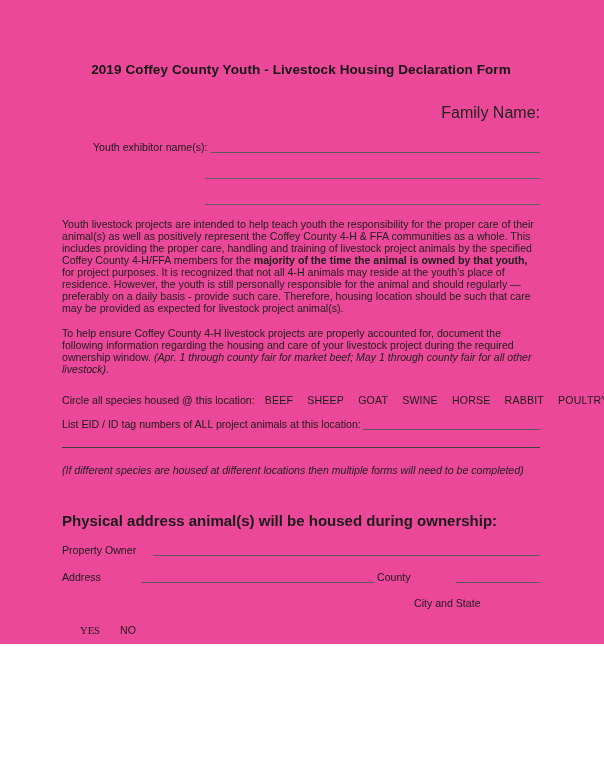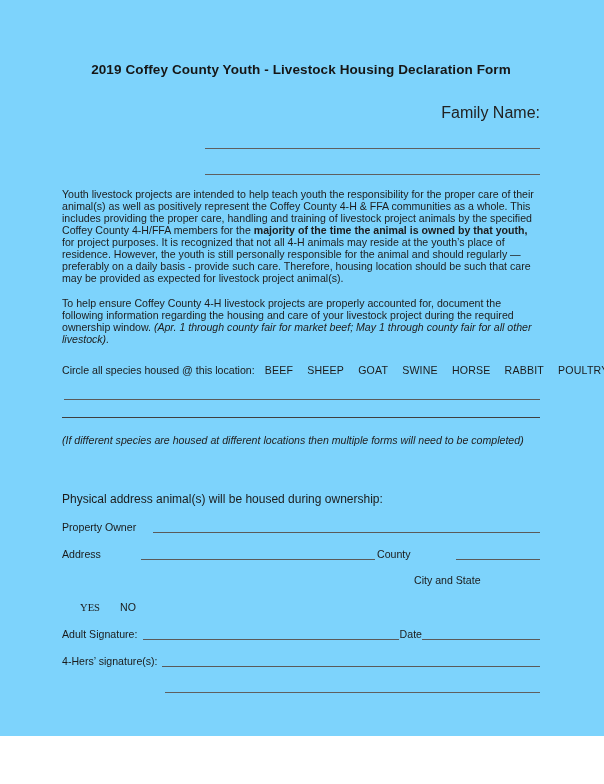--- a/index.html
+++ b/index.html
@@ -5,22 +5,22 @@
   * { box-sizing: border-box; }
   html, body { margin: 0; padding: 0; }
   body {
     width: 604px; height: 784px;
     background: #ffffff;
     font-family: "Liberation Sans", sans-serif;
     color: #1b1b1b;
   }
   .page {
     position: relative;
-    width: 604px; height: 736px;
-    background: #7dd3fc;
+    width: 604px; height: 644px;
+    background: #ec4899;
     overflow: hidden;
   }
   .content { padding: 62px 64px 0 62px; }
 
   .title {
     text-align: center;
     font-weight: bold;
     font-size: 13.5px;
     letter-spacing: 0.1px;
     color: #161616;
@@ -49,21 +49,21 @@
   .species-row .opt { margin-right: 14px; letter-spacing: 0.2px; }
   .species-row .opt:last-child { margin-right: 0; }
 
   .eid-row { display: flex; align-items: flex-end; margin-top: 11px; font-size: 10.6px; }
   .eid-row .fill { flex: 1; margin-left: 2px; }
 
   .full-line { border-bottom: 1.2px solid #3f3f3f; margin-top: 17px; }
 
   .note { font-size: 10.6px; font-style: italic; margin-top: 16px; color: #222; }
 
-  .section-heading { font-size: 12px; margin-top: 46px; }
+  .section-heading { font-size: 15px; margin-top: 36px; font-weight: bold; }
 
   .frow { display: flex; align-items: flex-end; font-size: 10.6px; margin-top: 14px; }
   .frow .lbl { white-space: nowrap; }
   .frow .fill { margin-left: 6px; }
   .frow .fill.grow { flex: 1; }
 
   .row-owner .lbl { width: 85px; }
   .row-address .lbl { width: 73px; }
   .row-address .county-lbl { margin-left: 2px; }
   .row-address .county-line { width: 84px; }
@@ -83,39 +83,44 @@
 <div class="page">
   <div class="content">
 
     <div class="title">2019 Coffey County Youth - Livestock Housing Declaration Form</div>
 
     <div class="family-row">
       <span class="family-label">Family Name:</span>
       <span class="fill"></span>
     </div>
 
+    <div class="exh-row">
+      <span class="lbl">Youth exhibitor name(s):</span>
+      <span class="fill"></span>
+    </div>
     <div class="blank-line one"></div>
     <div class="blank-line two"></div>
 
     <div class="para p1"><span>Youth livestock projects are intended to help teach youth the responsibility for the proper care of their animal(s) as well as positively represent the Coffey County 4-H &amp; FFA communities as a whole. This includes providing the proper care, handling and training of livestock project animals by the specified Coffey County 4-H/FFA members for the </span><b>majority of the time the animal is owned by that youth,</b><span> for project purposes. It is recognized that not all 4-H animals may reside at the youth’s place of residence. However, the youth is still personally responsible for the animal and should regularly — preferably on a daily basis - provide such care.  Therefore, housing location should be such that care may be provided as expected for livestock project animal(s).</span></div>
 
     <div class="para p2"><span>To help ensure Coffey County 4-H livestock projects are properly accounted for, document the following information regarding the housing and care of your livestock project during the required ownership window. </span><i>(Apr. 1 through county fair for market beef; May 1 through county fair for all other livestock).</i></div>
 
     <div class="species-row">
       <span class="species-label">Circle all species housed @ this location:</span>
       <span class="opt">BEEF</span>
       <span class="opt">SHEEP</span>
       <span class="opt">GOAT</span>
       <span class="opt">SWINE</span>
       <span class="opt">HORSE</span>
       <span class="opt">RABBIT</span>
       <span class="opt">POULTRY</span>
     </div>
 
     <div class="eid-row">
+      <span class="lbl">List EID / ID tag numbers of ALL project animals at this location:</span>
       <span class="fill"></span>
     </div>
     <div class="full-line"></div>
 
     <div class="note">(If different species are housed at different locations then multiple forms will need to be completed)</div>
 
     <div class="section-heading">Physical address animal(s) will be housed during ownership:</div>
 
     <div class="frow row-owner">
       <span class="lbl">Property Owner</span>

